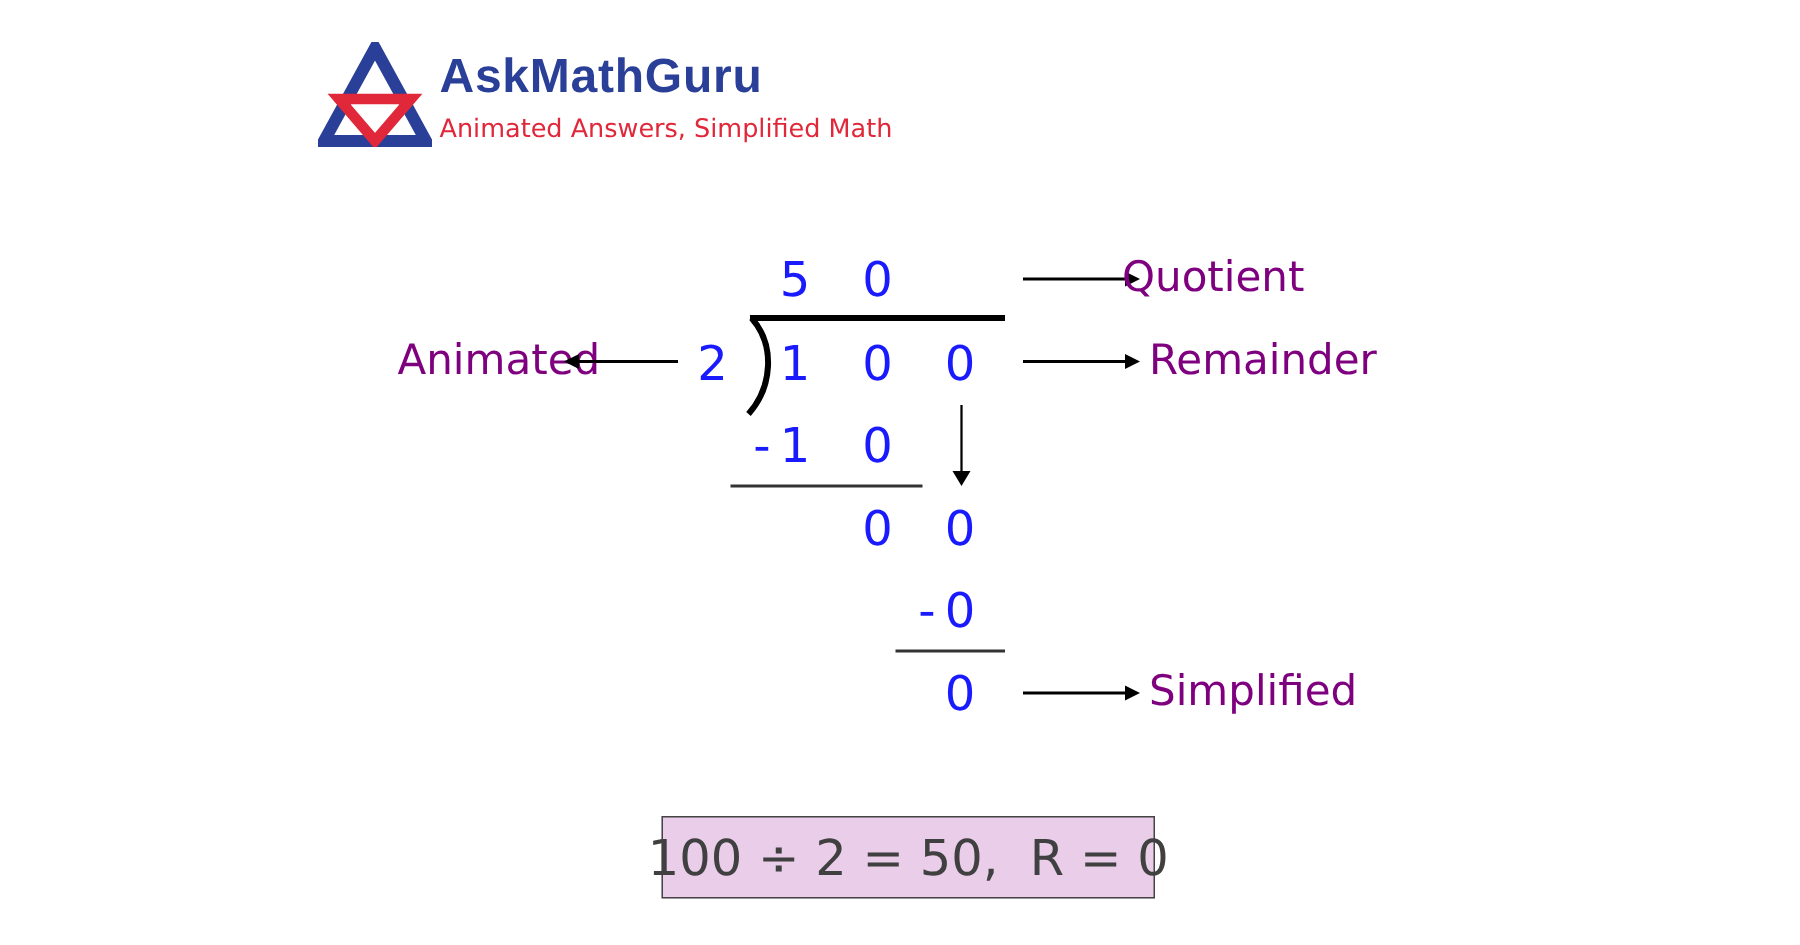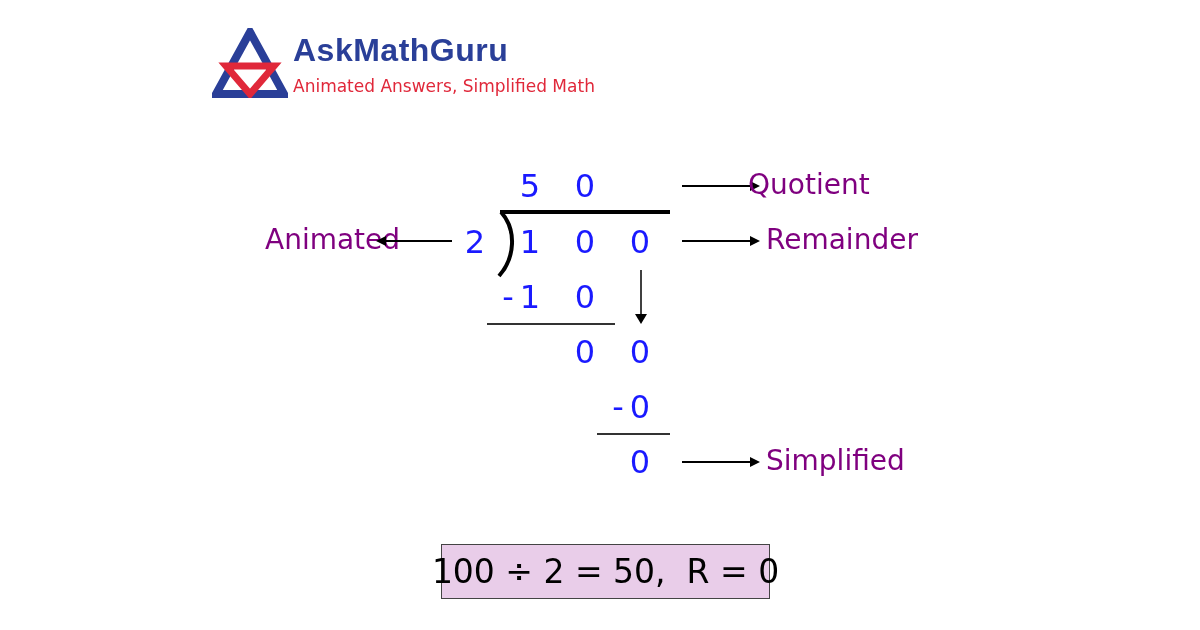--- a/index.html
+++ b/index.html
@@ -9,21 +9,21 @@
   .logo-title { left:293px; top:26px; font-family:"Liberation Sans", sans-serif; font-weight:bold;
                 font-size:32px; color:#2a3f98; letter-spacing:0.5px; line-height:48px; }
   .logo-tag { left:293px; top:76px; font-family:"DejaVu Sans", sans-serif; font-size:17px;
               color:#e0283a; line-height:20px;text-align:right; }
   .digit { color:#1a1aff; font-size:32px; line-height:40px; width:30px; text-align:center; }
   .label { color:#7f007f; font-size:28px; line-height:36px; }
   .hline { background:#000; }
   .rule { background:#333; height:1.5px; }
   .result-box { left:441px; top:544px; width:329px; height:55px; background:#e9cde9; border:1.5px solid #444;
                 box-sizing:border-box; display:flex; align-items:center; justify-content:center;
-                color:#000000; font-size:33px; }
+                color:#404040; font-size:33px; }
 </style>
 </head>
 <body>
 
 <div class="abs" style="left:212px;top:28px;width:76px;height:70px;">
   <svg width="76" height="70" viewBox="0 0 76 70">
     <polygon points="38,4 72,66 4,66" fill="none" stroke="#2a3f98" stroke-width="8" stroke-linejoin="miter"></polygon>
     <polygon points="14,38 62,38 38,66" fill="none" stroke="#e0283a" stroke-width="7" stroke-linejoin="miter"></polygon>
   </svg>
 </div>

